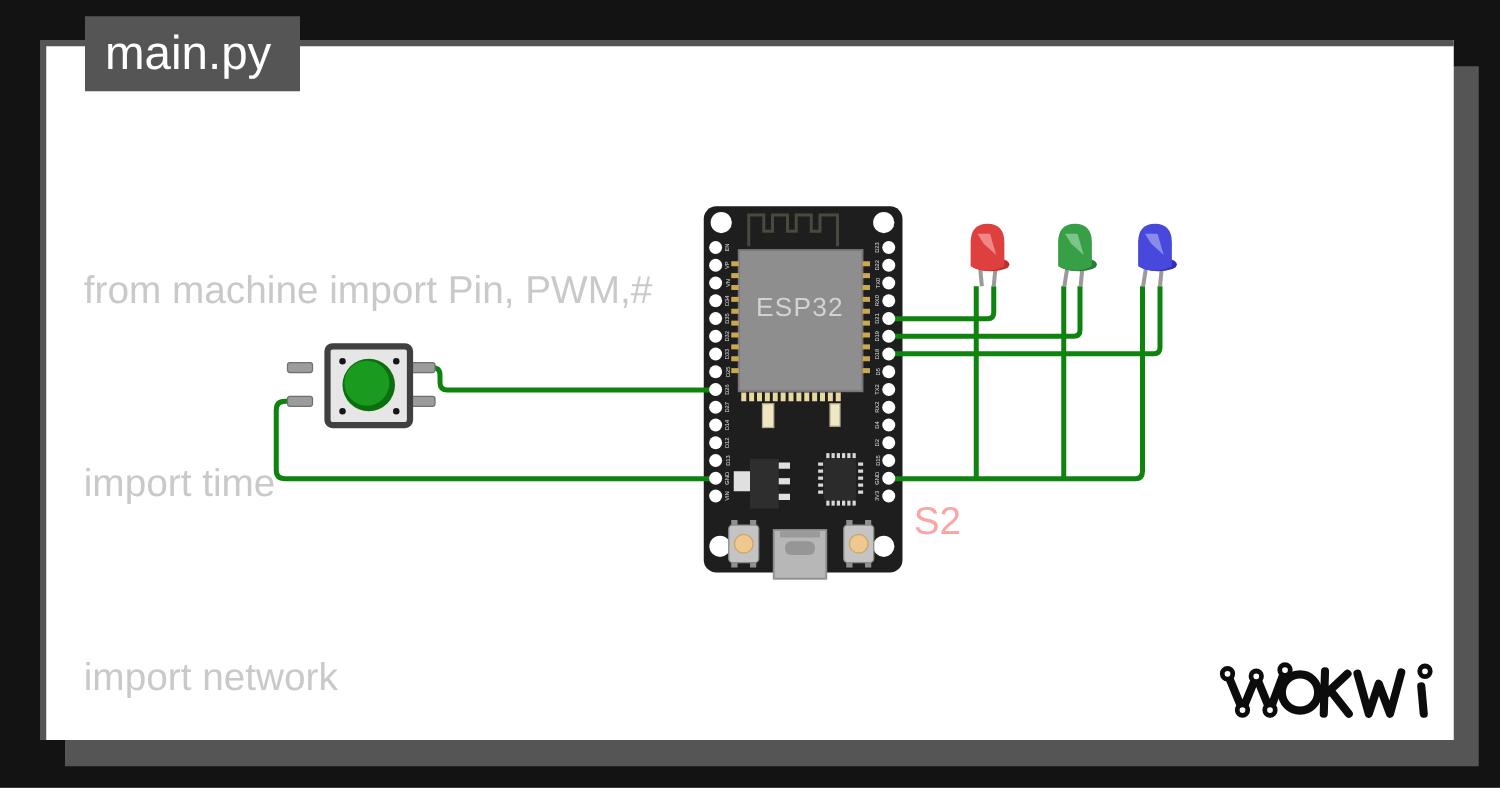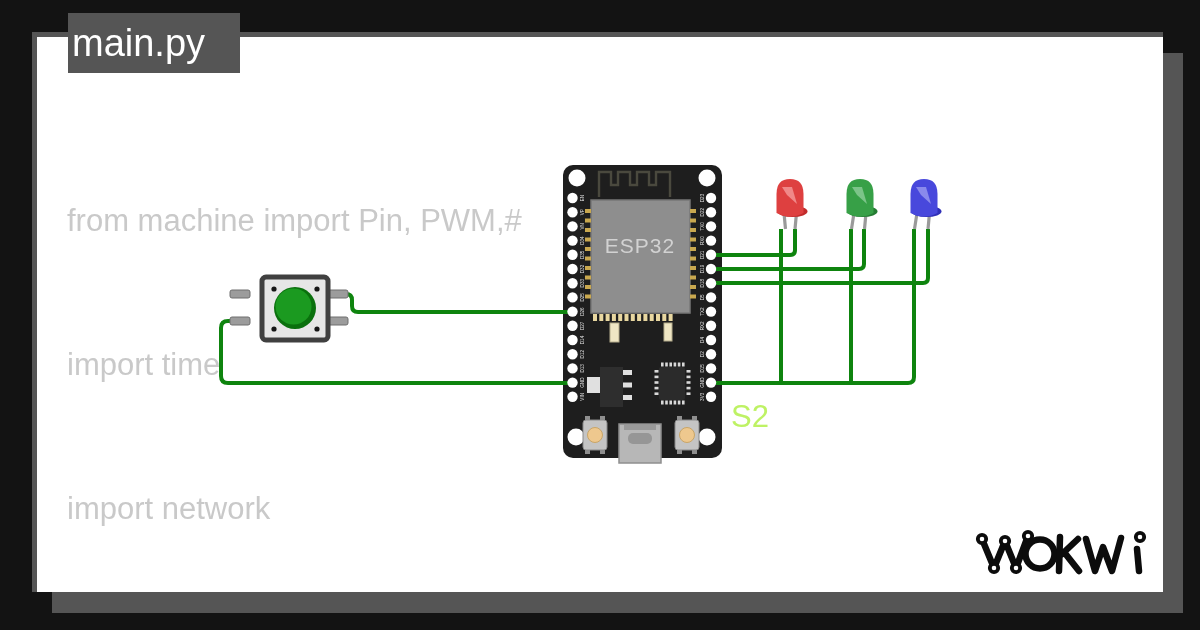--- a/index.html
+++ b/index.html
@@ -3,25 +3,25 @@
 <meta charset="utf-8">
 <style>
   html,body{margin:0;padding:0;background:#131313;}
   .stage{position:relative;width:1200px;height:630px;overflow:hidden;
          font-family:"Liberation Sans","DejaVu Sans",sans-serif;background:#131313;}
   .canvas{position:absolute;left:32px;top:32px;width:1126px;height:555px;
           background:#ffffff;border-top:5px solid #555;border-left:5px solid #555;
           box-shadow:20px 21px 0 #555;z-index:0;}
   .code{position:absolute;left:67px;top:101px;z-index:1;
         font-size:31px;line-height:48px;color:#c9c9c9;white-space:pre;}
-  .code-line{height:48px;}
+  .code-line{height:48px;margin-top:11px;}
   .code-frag{position:absolute;left:731px;top:399px;z-index:1;
-             font-size:31px;color:#bef264;white-space:pre;}
+             font-size:31px;color:#fca5a5;white-space:pre;}
   .tab{position:absolute;left:68px;top:13px;width:172px;height:60px;background:#555;
-       z-index:4;display:flex;align-items:center;padding-left:4px;box-sizing:border-box;}
+       z-index:4;display:flex;align-items:center;padding-left:16px;box-sizing:border-box;}
   .tab span{color:#fff;font-size:38px;}
   svg.circuit{position:absolute;left:0;top:0;z-index:2;}
   .pin-hole{fill:#ffffff;}
   .pin-label{font:4.6px "Liberation Sans",sans-serif;fill:#e0e0e0;text-anchor:middle;}
   .chip-label{font:21px "Liberation Sans",sans-serif;fill:#d2d2d2;text-anchor:middle;letter-spacing:1px;}
   .wire{fill:none;stroke-width:4;stroke-linejoin:round;}
 </style>
 </head>
 <body>
 

